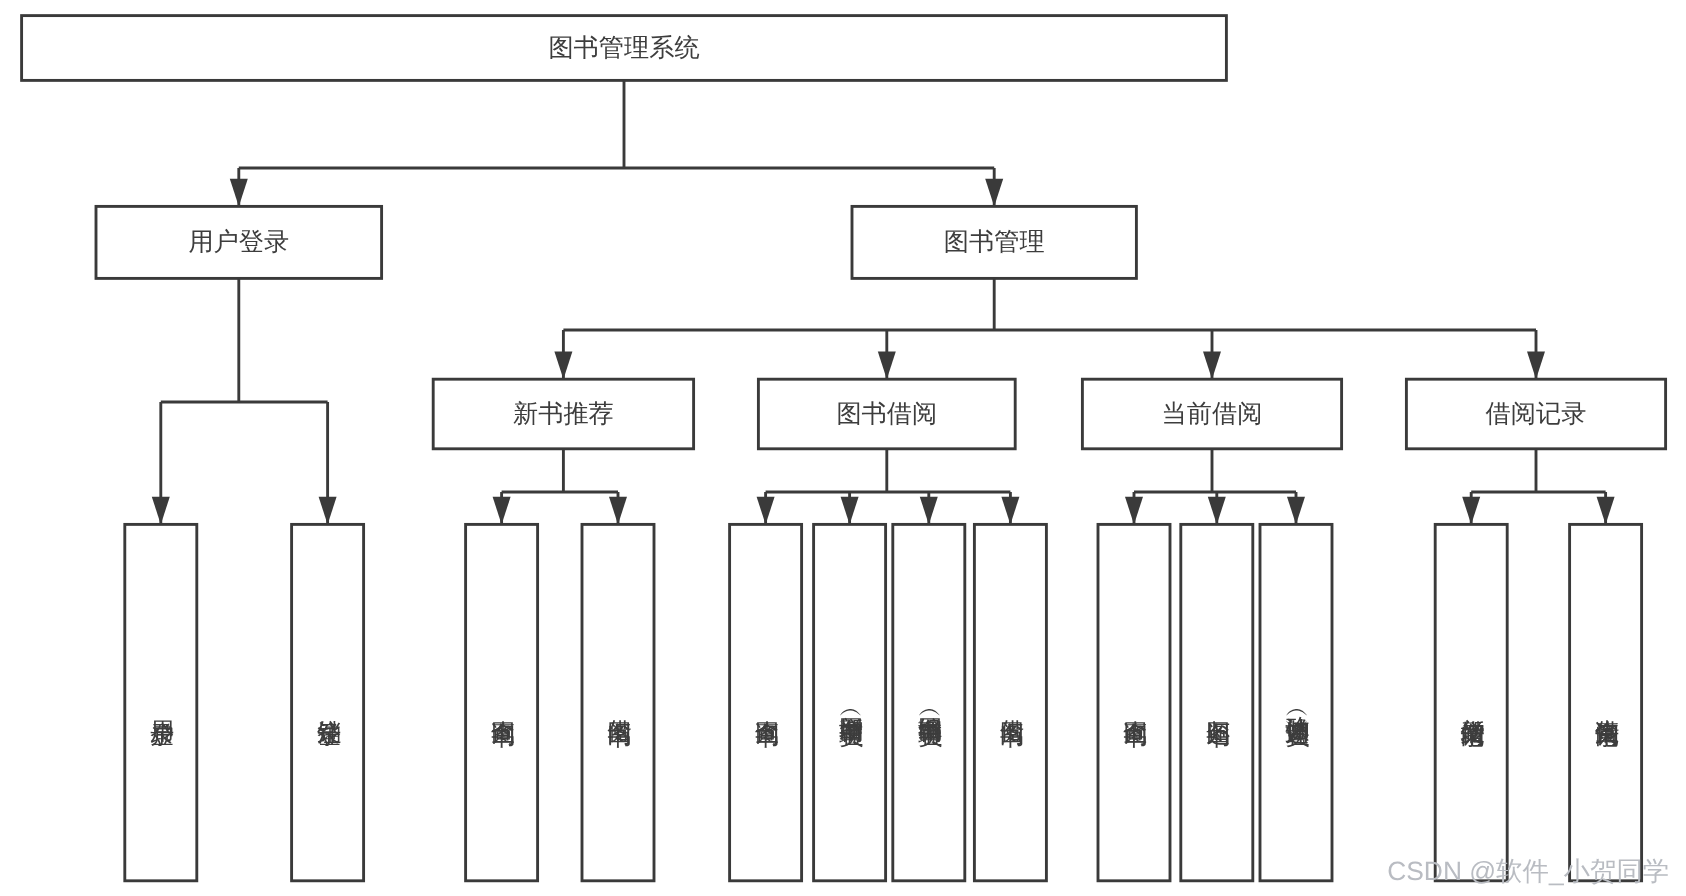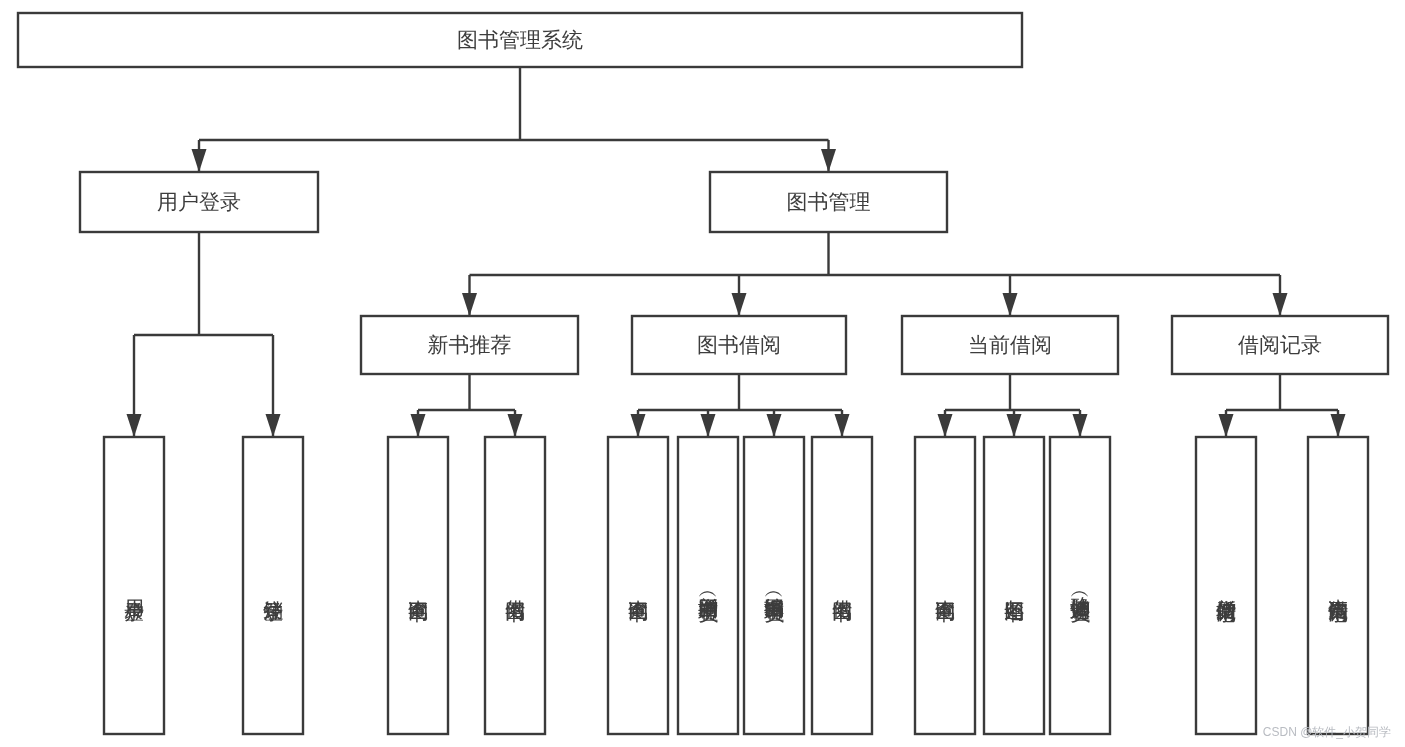--- a/index.html
+++ b/index.html
@@ -63,21 +63,21 @@
     color: #3d3d3d;
     letter-spacing: 1px;
     white-space: nowrap;
     pointer-events: none;
   }
   .watermark {
     position: absolute;
     right: 14px;
     bottom: 6px;
     font-family: "Liberation Sans", "DejaVu Sans", sans-serif;
-    font-size: 12px;
+    font-size: 22px;
     color: #b9bcc2;
     white-space: nowrap;
     user-select: none;
   }
 </style>
 </head>
 <body>
 
 <div id="diagram-root">
 

